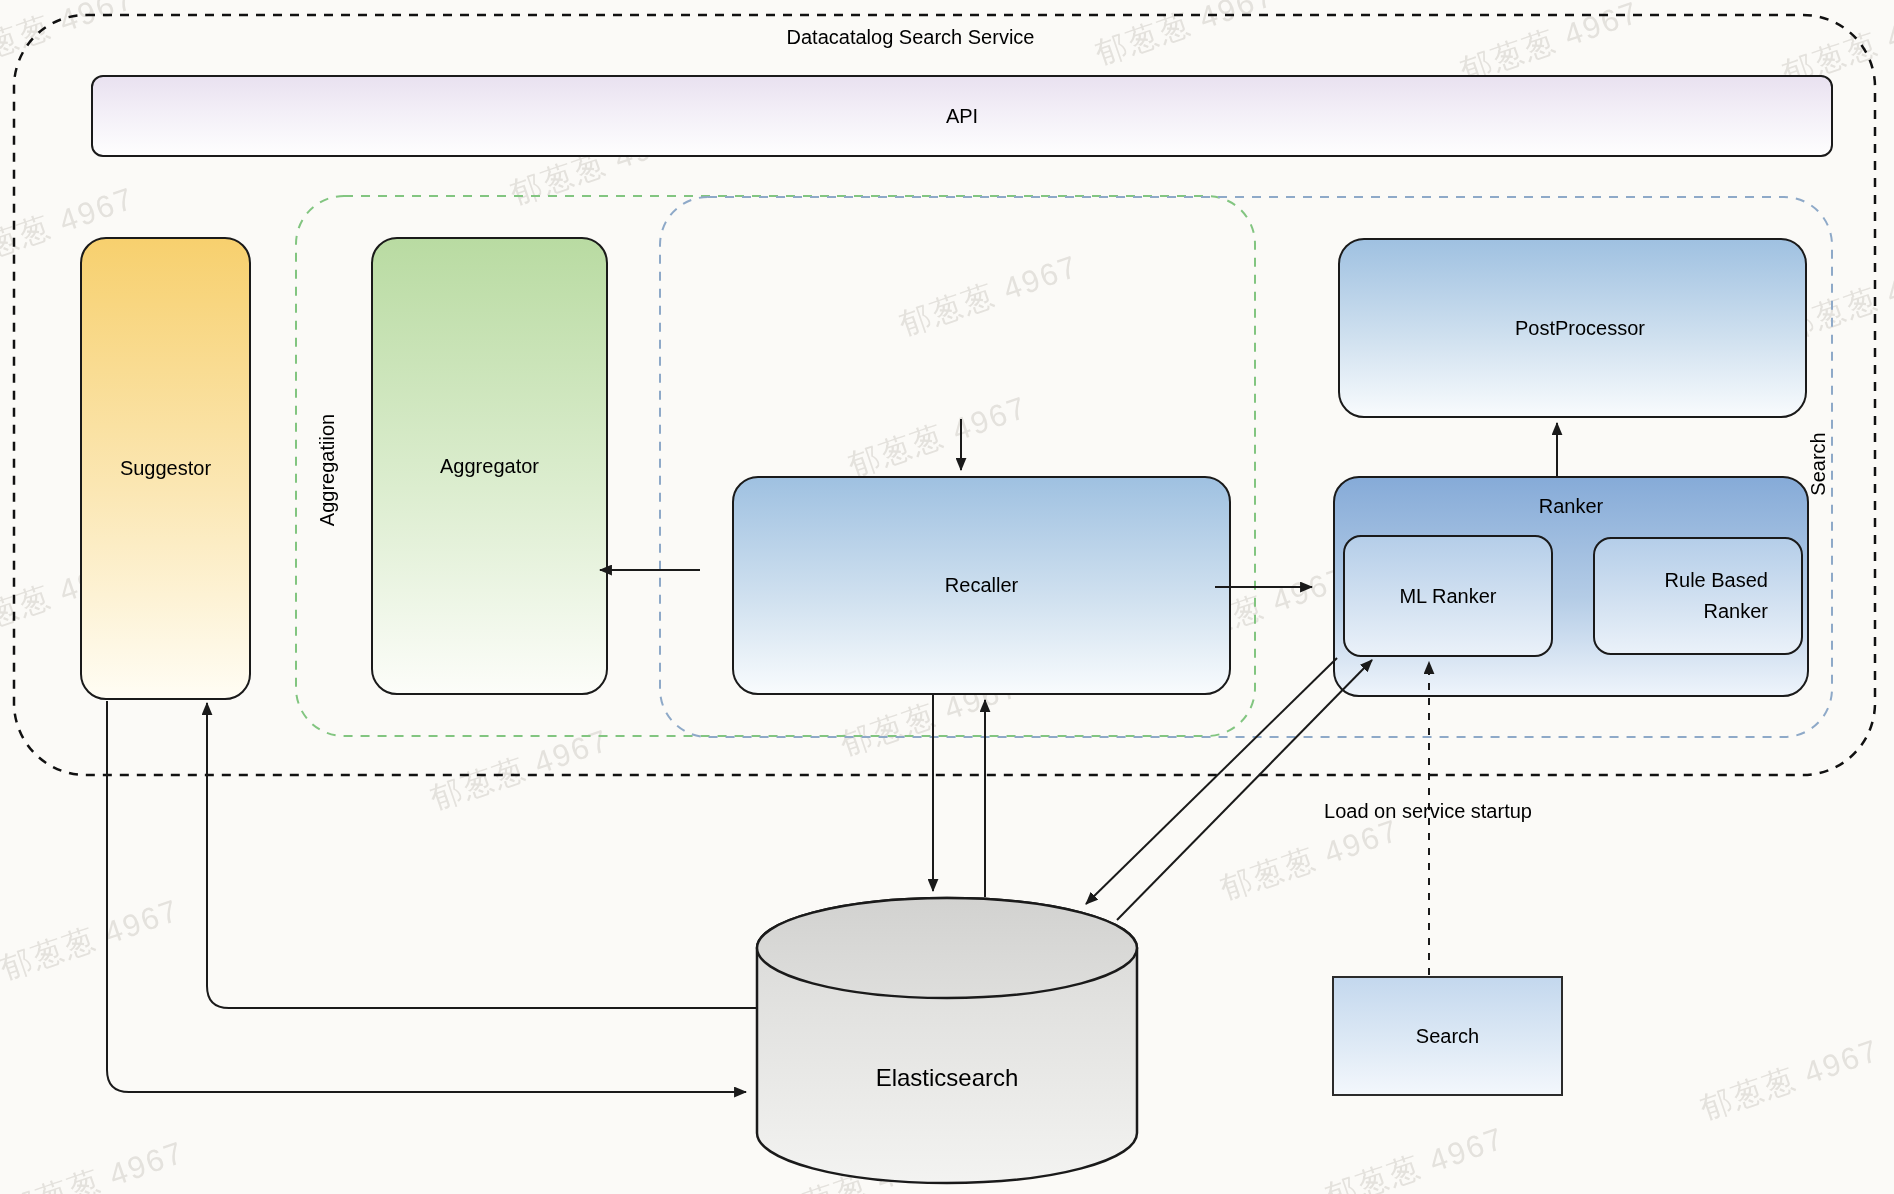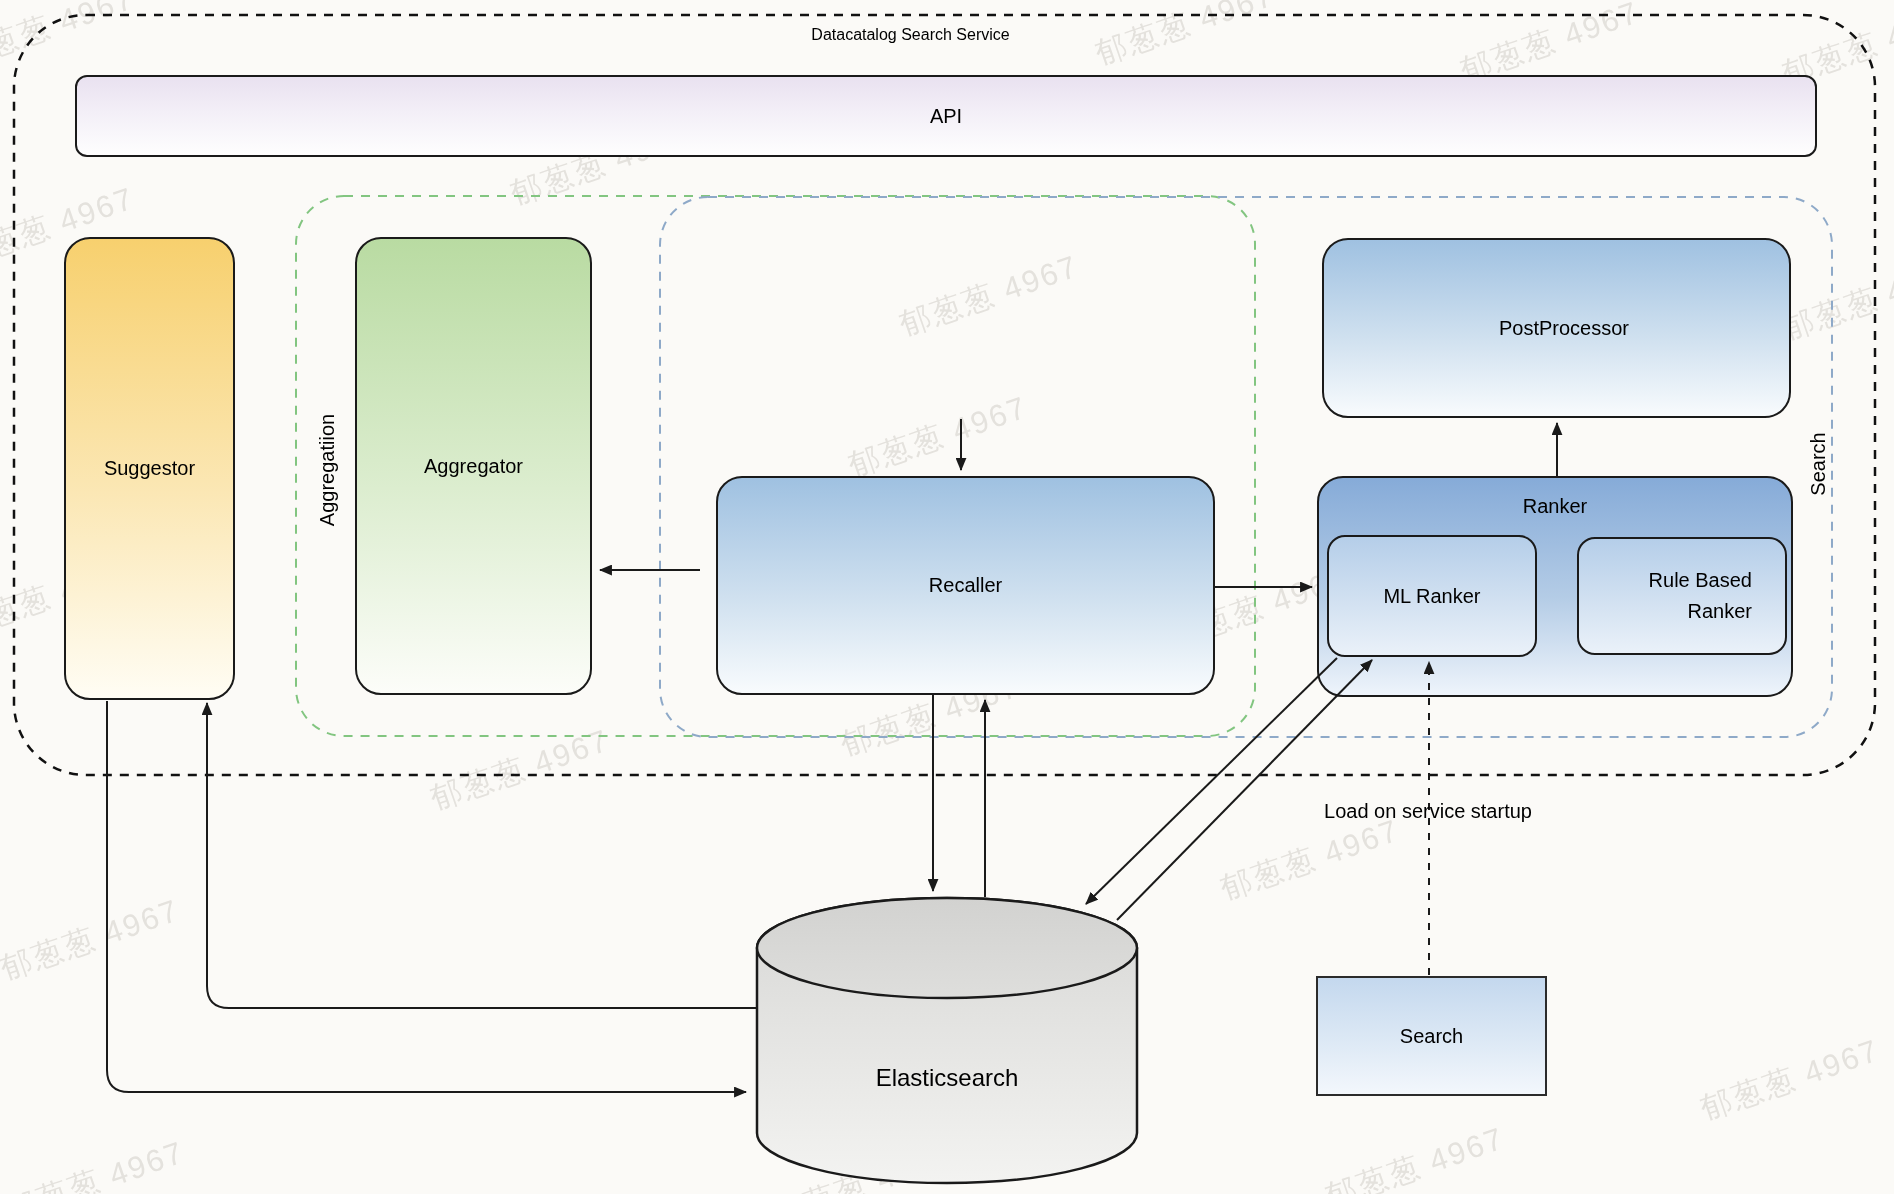--- a/index.html
+++ b/index.html
@@ -22,28 +22,28 @@
   }
   #svg-under{position:absolute;inset:0;z-index:2;}
   #boxes{position:absolute;inset:0;z-index:3;}
   #svg-over{position:absolute;inset:0;z-index:4;pointer-events:none;}
   #labels-top{position:absolute;inset:0;z-index:5;pointer-events:none;}
 
   
   .node{
     position:absolute;display:flex;align-items:center;justify-content:center;
     border:2px solid #1a1a1a;box-sizing:border-box;
-    font-size:20px;text-align:center;
+    font-size:20px;text-align:center;margin-left:16px;
   }
   .lbl{pointer-events:none;}
 
   
   #outer-title{
     position:absolute;left:0;top:26px;width:1821px;text-align:center;
-    font-size:16px;z-index:3;
+    font-size:20px;z-index:3;
   }
 
   
   #api{left:75px;top:75px;width:1742px;height:82px;border-radius:12px;
        background:linear-gradient(180deg,#e9e1f0 0%,#f3eff7 45%,#fefefe 100%);}
 
   
   #suggestor{left:64px;top:237px;width:171px;height:463px;border-radius:26px;
        background:linear-gradient(180deg,#f7d06e 0%,#fbe7b4 55%,#fffdf4 100%);}
   #aggregator{left:355px;top:237px;width:237px;height:458px;border-radius:26px;

